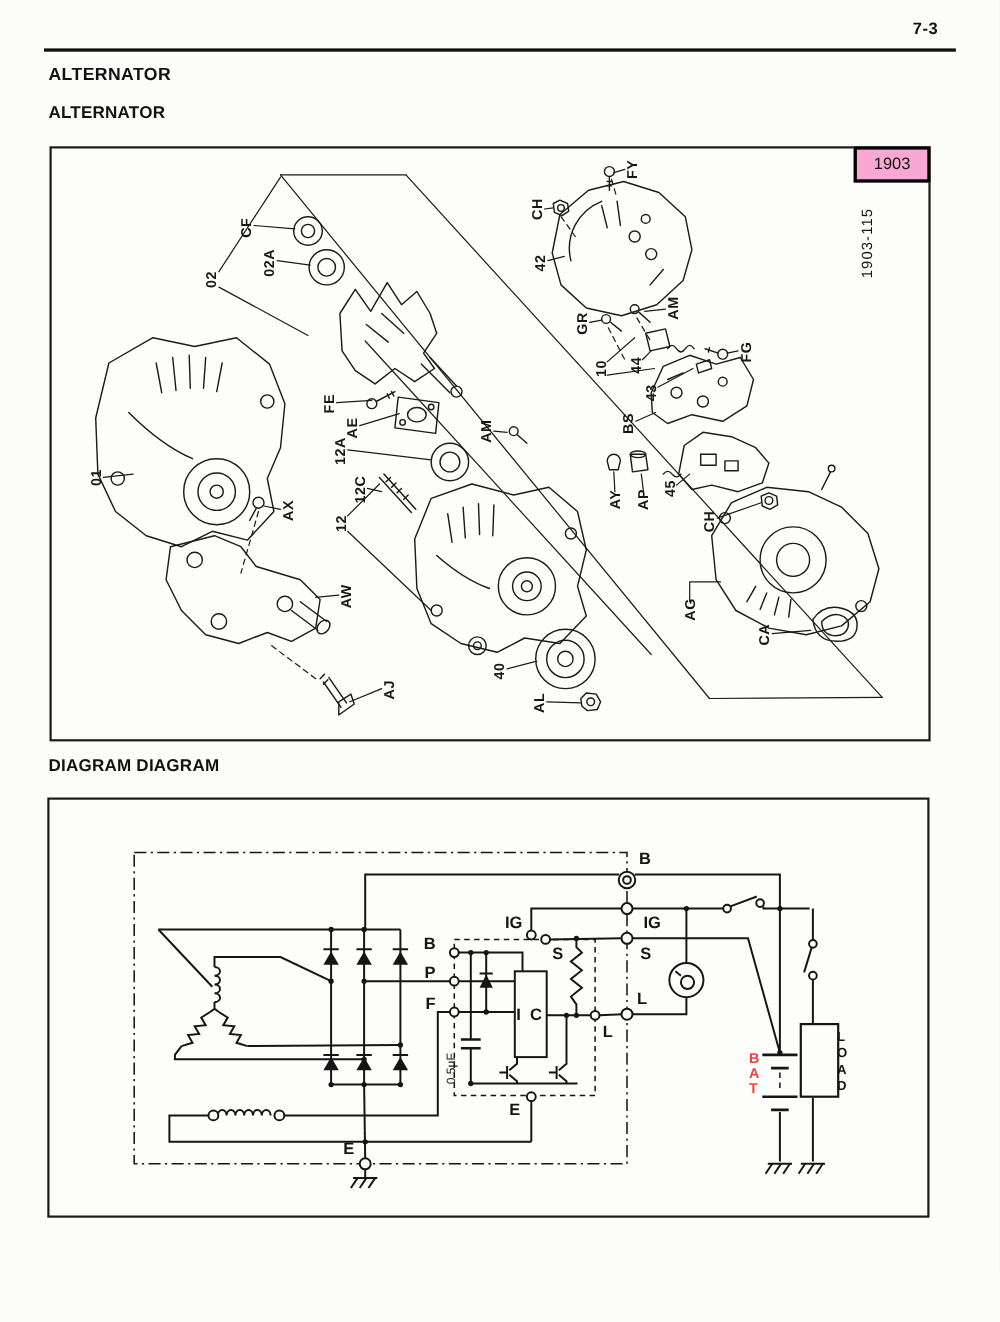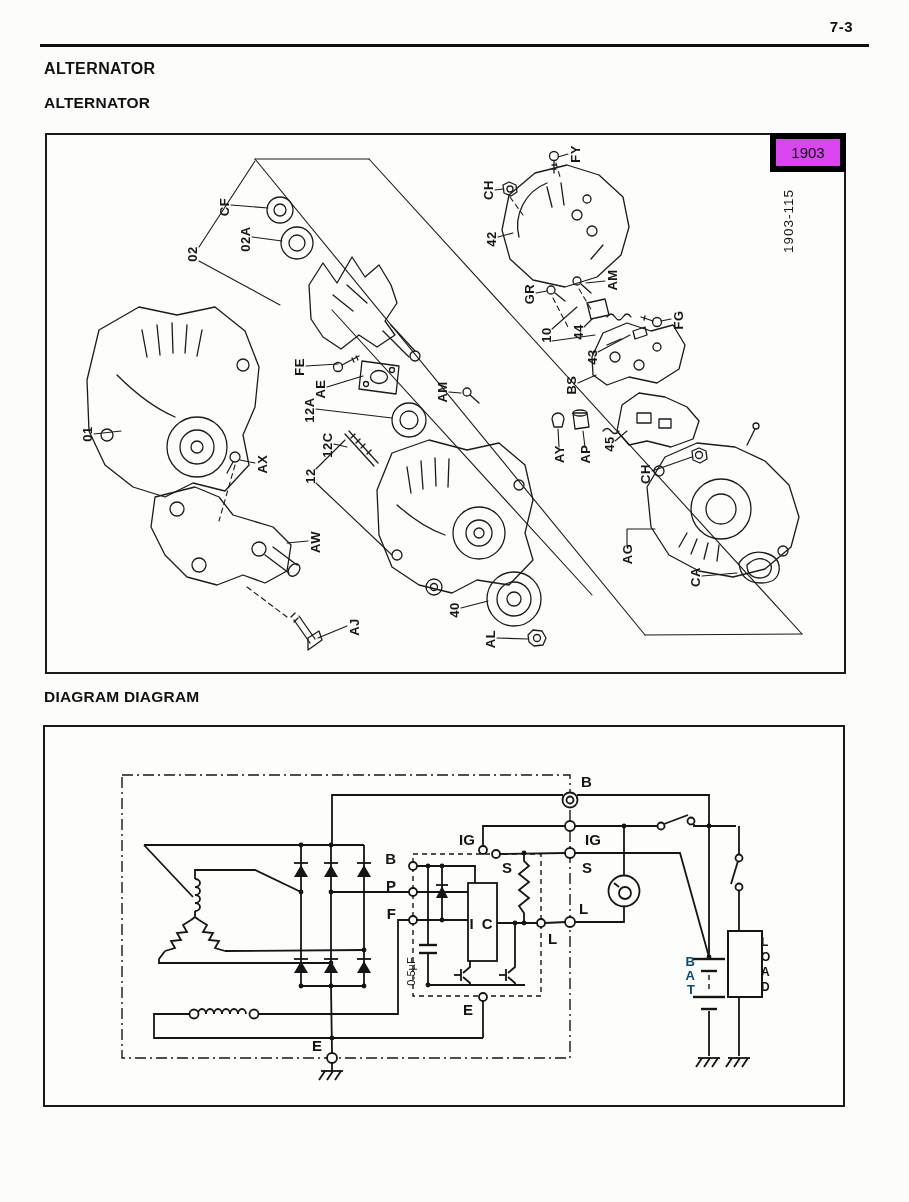--- a/index.html
+++ b/index.html
@@ -4,36 +4,36 @@
 <style>
   html,body{margin:0;padding:0;background:#e8e8e6;}
   #page{position:relative;width:909px;height:1202px;background:#fcfcfb;font-family:"Liberation Sans",sans-serif;color:#111;overflow:hidden;}
   .pageno{position:absolute;top:18px;right:56px;font-size:15px;font-weight:600;letter-spacing:.5px;}
   .toprule{position:absolute;top:44px;left:40px;width:829px;height:3px;background:#111;}
   .h1{position:absolute;left:44px;top:60px;font-size:16px;font-weight:700;letter-spacing:.4px;}
   .h2{position:absolute;left:44px;font-size:15.5px;font-weight:700;letter-spacing:.2px;}
   .figbox{position:absolute;border:2px solid #1a1a1a;background:#fdfdfc;}
   #compfig{left:45px;top:133px;width:797px;height:537px;}
   #circfig{left:43px;top:725px;width:798px;height:378px;}
-  .figtag{position:absolute;top:-2px;right:-2px;width:64px;height:27px;border:6px solid #000000;background:#d946ef;
+  .figtag{position:absolute;top:-2px;right:-2px;width:64px;height:27px;border:3px solid #000000;background:#f9a8d4;
           display:flex;align-items:center;justify-content:center;font-size:15px;font-weight:500;}
   svg{position:absolute;left:0;top:0;}
   .ln{stroke:#1b1b1b;fill:none;stroke-width:1.3;stroke-linejoin:round;stroke-linecap:round;}
   .thin{stroke-width:1.1;}
   .dash{stroke-dasharray:5 4;}
   .plabel{font:700 13px "Liberation Sans",sans-serif;fill:#161616;text-anchor:middle;dominant-baseline:central;letter-spacing:.5px;}
   .fcode{font:500 13.5px "Liberation Sans",sans-serif;fill:#161616;text-anchor:middle;dominant-baseline:central;letter-spacing:1px;}
   .w{stroke:#151515;fill:none;stroke-width:1.8;stroke-linejoin:miter;stroke-linecap:butt;}
   .w2{stroke:#151515;fill:none;stroke-width:2.4;}
   .dd{stroke-dasharray:11 4 2 4;stroke-width:1.4;}
   .dsh{stroke-dasharray:5 4;stroke-width:1.4;}
   .term{fill:#fdfdfc;stroke:#151515;stroke-width:1.8;}
   .dot{fill:#151515;stroke:none;}
   .clabel{font:600 15px "Liberation Sans",sans-serif;fill:#141414;dominant-baseline:central;}
-  .stack{position:absolute;font:600 13px "Liberation Sans",sans-serif;line-height:14px;width:14px;word-break:break-all;text-align:right;color:#0c4a6e;}
+  .stack{position:absolute;font:600 13px "Liberation Sans",sans-serif;line-height:14px;width:14px;word-break:break-all;text-align:left;color:#ef4444;}
   #loadbox{position:absolute;left:682px;top:203px;width:24px;height:68px;border:2px solid #151515;background:#fdfdfc;
            font:600 12px "Liberation Sans",sans-serif;line-height:15px;word-break:break-all;text-align:center;padding-top:3px;box-sizing:border-box;color:#141414;padding-left:32px;}
   #caplabel{position:absolute;left:344px;top:238px;width:44px;height:13px;font:500 11px "Liberation Sans",sans-serif;
             transform:rotate(-90deg);transform-origin:center;text-align:center;color:#141414;}
 </style>
 </head>
 <body>
 
 <div id="page">
 

